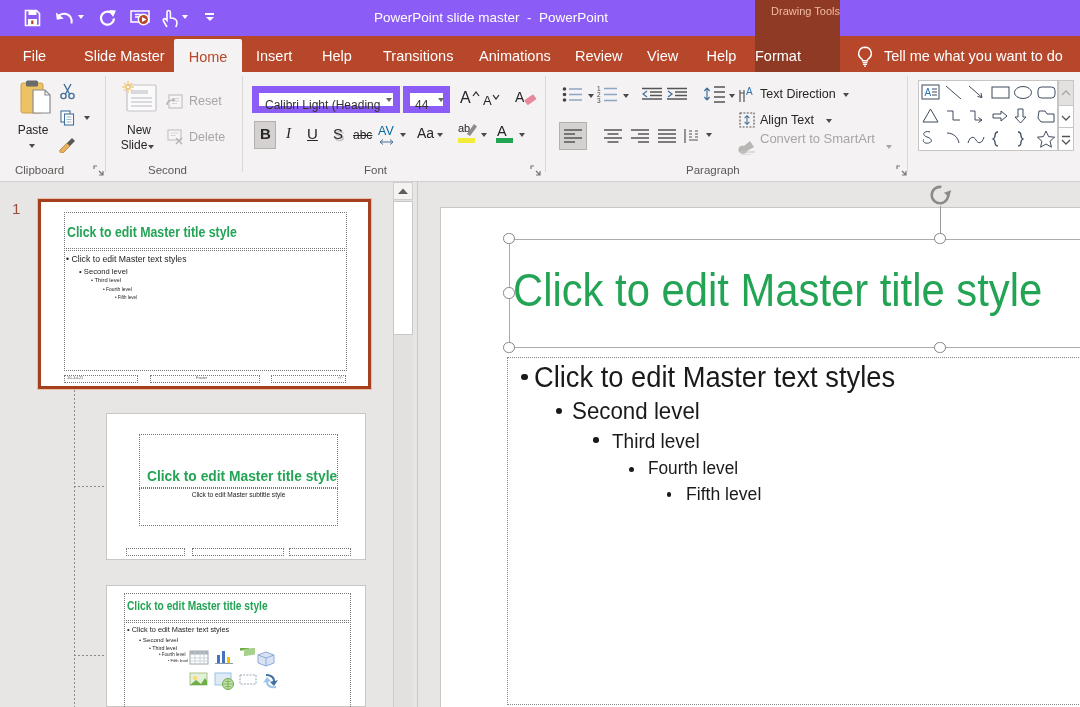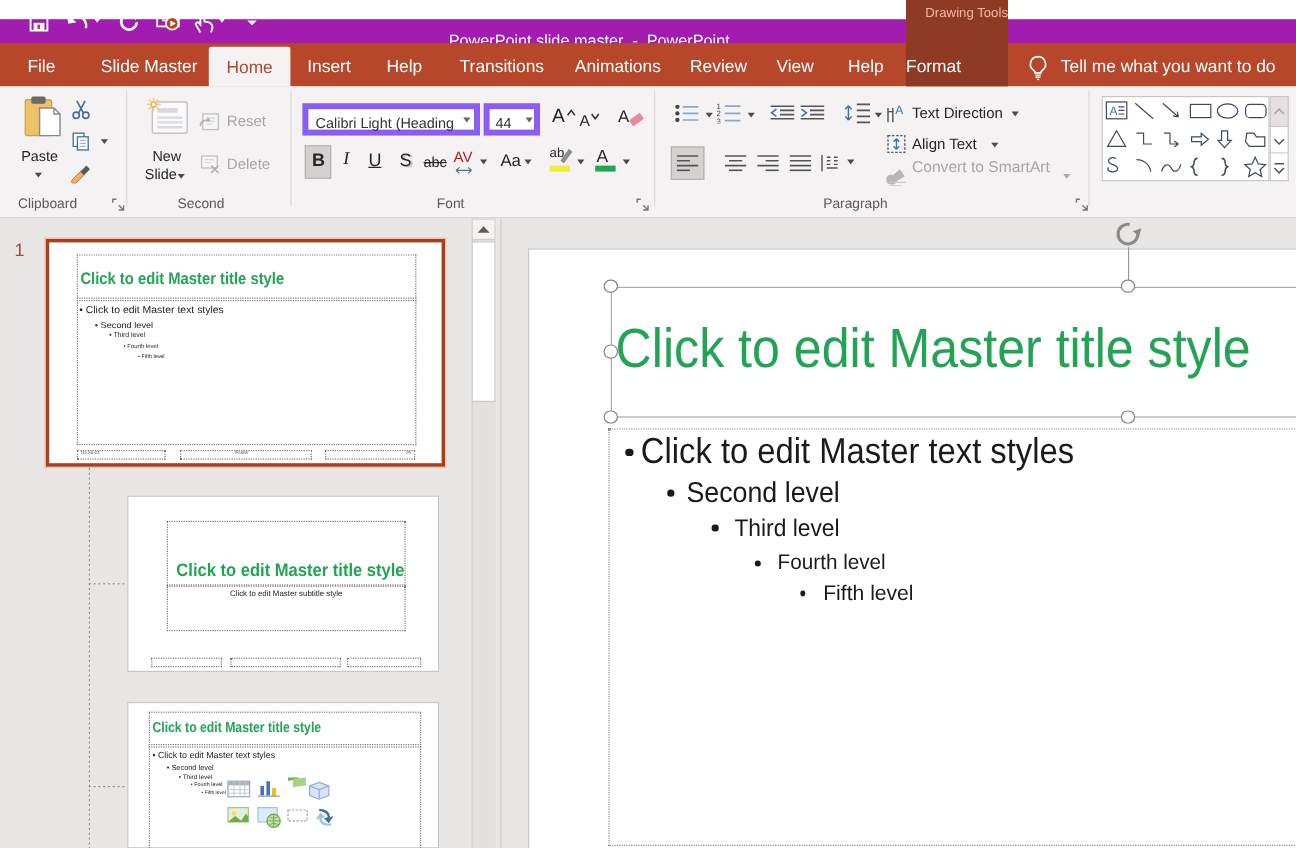--- a/index.html
+++ b/index.html
@@ -1,38 +1,38 @@
 <!DOCTYPE html>
 <html><head>
 <meta charset="utf-8">
 <style>
 * { margin:0; padding:0; box-sizing:border-box; }
 html,body { width:1080px; height:707px; overflow:hidden; background:#fff; }
 body { position:relative; font-family:"Liberation Sans", sans-serif; }
 .abs { position:absolute; }
 
 
-#titlebar { position:absolute; left:0; top:16px; width:1080px; height:36px; background:#a21caf; }
+#titlebar { position:absolute; left:0; top:0; width:1080px; height:36px; background:#8b5cf6; }
 #titlebar .doc { position:absolute; left:0; width:982px; top:0; height:36px; line-height:36px; text-align:center; color:#fff; font-size:13.5px; }
 #ctxblock { position:absolute; left:755px; top:0; width:85px; height:72px; background:#8e3a25; z-index:1; }
 #ctxblock .lbl { position:absolute; left:0; right:0; top:5px; text-align:right; color:#f1baa4; font-size:11px; }
 
 
 #tabrow { position:absolute; left:0; top:36px; width:1080px; height:36px; background:#b7472a; }
 .tab { position:absolute; z-index:2; top:36px; height:36px; white-space:nowrap; line-height:41px; color:#fff; font-size:14.5px; text-align:center; }
 #tab-home { position:absolute; z-index:2; left:174px; top:39px; width:68px; height:33px; background:#f4f2f2; border-radius:2px 2px 0 0; color:#b7472a; font-size:14.5px; line-height:36px; text-align:center; }
 #tab-format { position:absolute; z-index:2; left:755px; top:36px; width:85px; height:36px; line-height:41px; color:#fff; font-size:14.5px; }
 #tellme { position:absolute; z-index:2; left:884px; top:36px; height:36px; line-height:41px; color:#fff; font-size:14.5px; }
 
 
 #ribbon { position:absolute; left:0; top:72px; width:1080px; height:110px; background:#f4f2f2; border-bottom:1px solid #d2cfce; }
 .gsep { position:absolute; top:4px; height:96px; width:1px; background:#dbd9d7; }
 .glabel { position:absolute; top:92px; font-size:11.5px; color:#5c5a58; text-align:left; }
 .launcher { position:absolute; top:93px; width:11px; height:11px; }
-.combobox { position:absolute; background:#fff; border:5px solid #8b5cf6; font-size:12px; color:#333; }
+.combobox { position:absolute; background:#fff; border:7px solid #8b5cf6; font-size:12px; color:#333; }
 .cb-arrow { position:absolute; width:0; height:0; border-left:3.5px solid transparent; border-right:3.5px solid transparent; border-top:4px solid #666; }
 .dd { position:absolute; width:0; height:0; border-left:3.5px solid transparent; border-right:3.5px solid transparent; border-top:4px solid #4a4a4a; }
 .dis { color:#a8a6a4; }
 .btnbox { position:absolute; border:1px solid #b3b1af; background:#d4d1d0; }
 
 
 #canvas { position:absolute; left:0; top:182px; width:1080px; height:525px; background:#e8e6e5; }
 #vdivider { position:absolute; left:417px; top:0; width:1px; height:525px; background:#cbc9c8; }
 #slide { position:absolute; left:440px; top:25px; width:640px; height:500px; background:#fff; border-left:1px solid #c9c7c6; border-top:1px solid #c9c7c6; }
 
@@ -198,21 +198,21 @@
     <div class="abs" style="left:515px;top:17px;font-size:14px;color:#262626;">A</div>
     <svg class="abs" style="left:524px;top:22px;" width="13" height="11">
         <rect x="1" y="3" width="11" height="6" rx="1" fill="#e8889a" transform="rotate(-35 6 6)"></rect>
       </svg>
     <div class="btnbox" style="left:254px;top:49px;width:22px;height:28px;"></div>
     <div class="abs" style="left:260px;top:53px;font-size:15px;font-weight:bold;color:#262626;">B</div>
     <div class="abs" style="left:286px;top:53px;font-size:15px;font-style:italic;font-family:'Liberation Serif',serif;color:#262626;">I</div>
     <div class="abs" style="left:307px;top:53px;font-size:15px;text-decoration:underline;color:#262626;">U</div>
     <div class="abs" style="left:333px;top:53px;font-size:15px;color:#262626;text-shadow:1.5px 1.5px 1px rgba(0,0,0,0.28);">S</div>
     <div class="abs" style="left:353px;top:56px;font-size:12px;text-decoration:line-through;color:#262626;">abc</div>
-    <div class="abs" style="left:378px;top:52px;font-size:12.5px;color:#b91c1c;">AV</div>
+    <div class="abs" style="left:378px;top:52px;font-size:12.5px;color:#0369a1;">AV</div>
     <svg class="abs" style="left:378px;top:66px;" width="18" height="8">
         <path d="M2 4 h13 M2 4 l3 -2.5 M2 4 l3 2.5 M15 4 l-3 -2.5 M15 4 l-3 2.5" stroke="#41719c" stroke-width="1" fill="none"></path>
       </svg>
     <div class="dd" style="left:400px;top:61px;"></div>
     <div class="abs" style="left:417px;top:53px;font-size:14px;color:#262626;">Aa</div>
     <div class="dd" style="left:437px;top:61px;"></div>
     <div class="abs" style="left:458px;top:50px;font-size:11px;color:#262626;">ab</div>
     <svg class="abs" style="left:465px;top:50px;" width="14" height="14">
         <path d="M2 12 L9 2 l3 2.5 L5 14 z" fill="#8c8c8c"></path>
       </svg>

